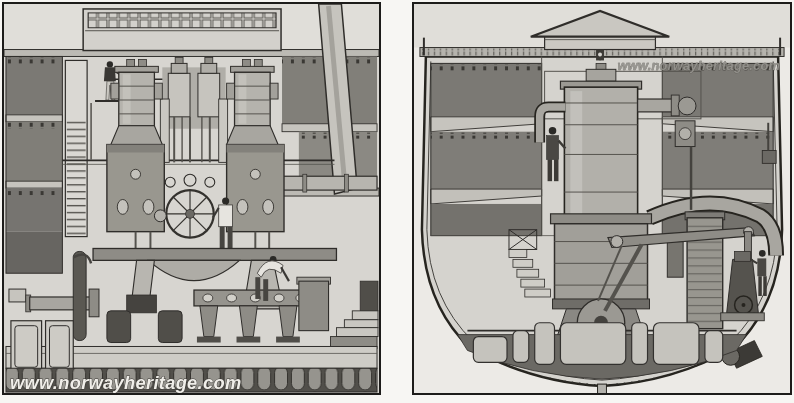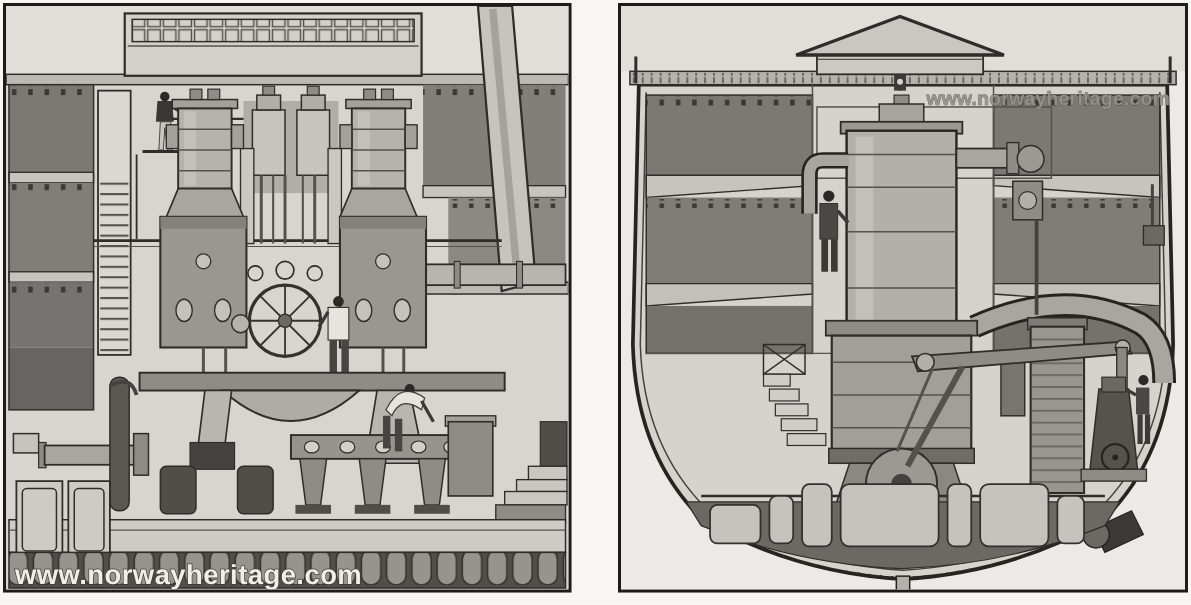--- a/index.html
+++ b/index.html
@@ -1,18 +1,18 @@
 <!DOCTYPE html>
 <html><head>
 <meta charset="utf-8">
 <style>
   html,body{margin:0;padding:0;}
   .page{position:relative;width:794px;height:403px;background:#f7f6f3;
         font-family:"Liberation Sans",sans-serif;overflow:hidden;}
-  .plate{position:absolute;top:2px;border:2px solid #1d1c1a;box-sizing:border-box;background:#d7d5d0;}
+  .plate{position:absolute;top:2px;border:2px solid #1d1c1a;box-sizing:border-box;background:#d7d5d0;font-style:italic;}
   #plate-left{left:2px;width:379px;height:393px;}
   #plate-right{left:412px;width:380px;height:393px;}
   .plate svg{display:block;width:100%;height:100%;}
   text.wm-left{font-family:"Liberation Sans",sans-serif;font-weight:bold;font-size:18.5px;
       fill:#f0eee9;stroke:#3c3a36;stroke-width:0.9px;paint-order:stroke;letter-spacing:0.3px;}
   text.wm-right{font-family:"Liberation Sans",sans-serif;font-weight:bold;font-size:13px;
       fill:#94928d;stroke:#57554f;stroke-width:0.45px;paint-order:stroke;letter-spacing:0.2px;opacity:.95;}
 </style>
 </head>
 <body>

